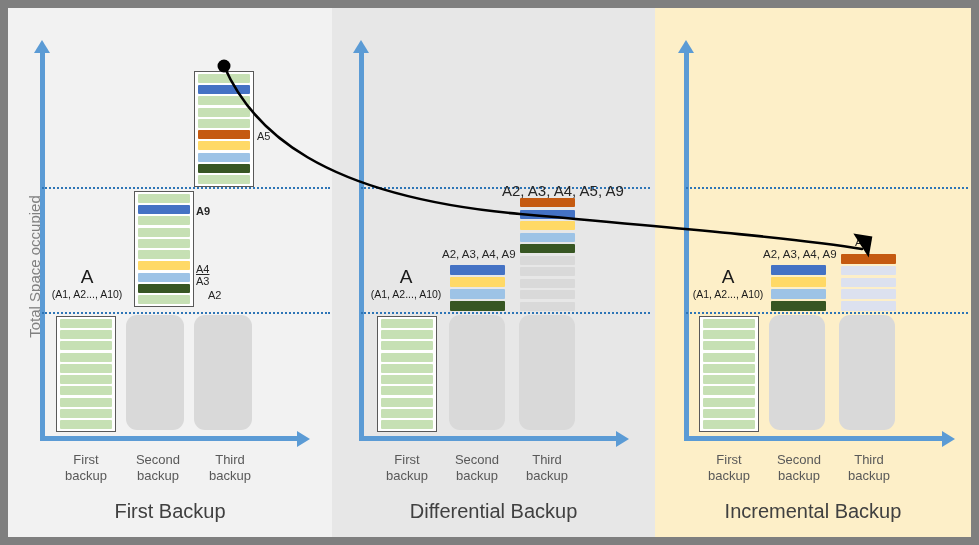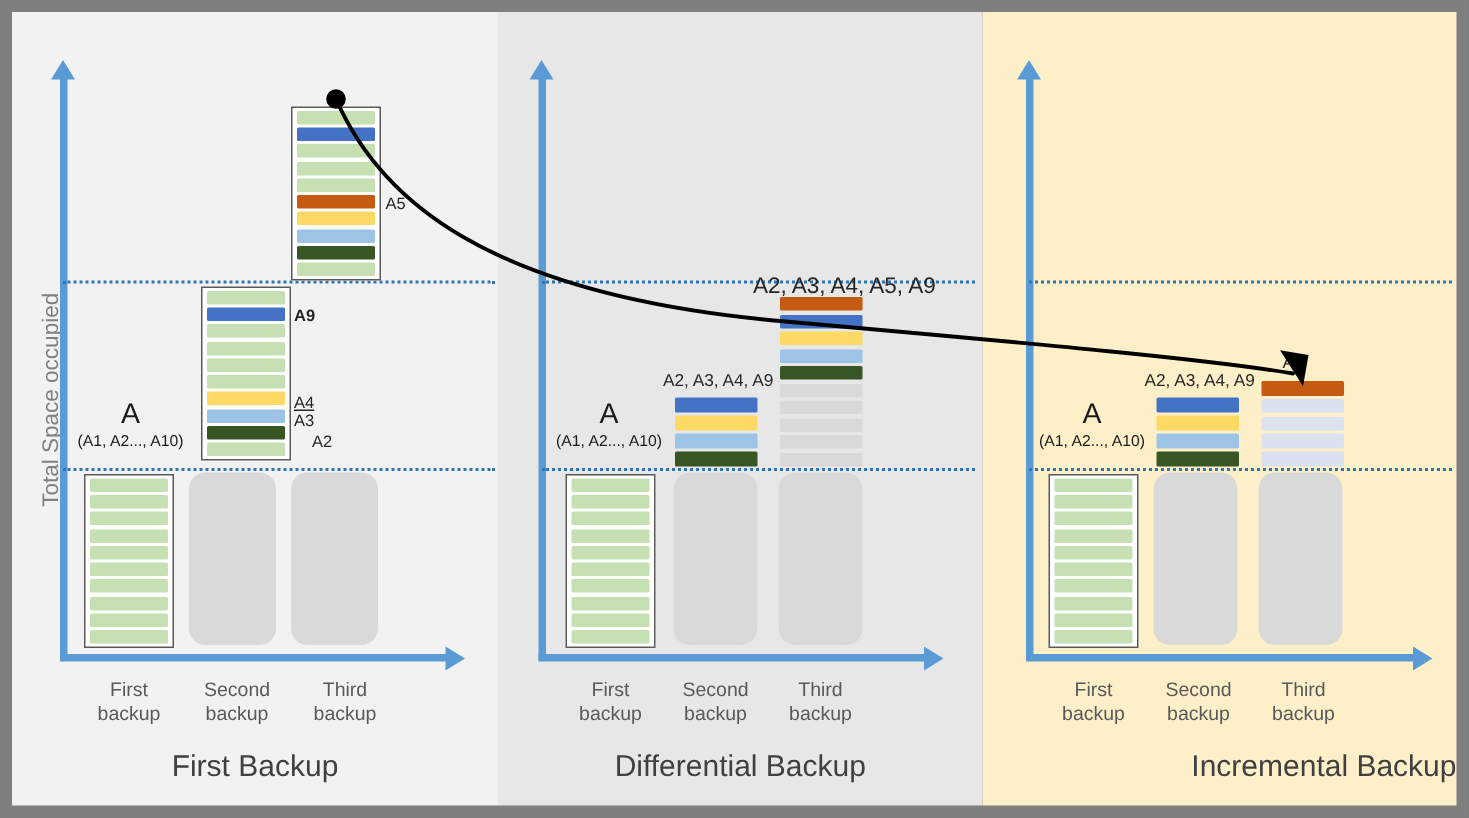--- a/index.html
+++ b/index.html
@@ -316,21 +316,21 @@
       </div>
     <div class="stack-label" style="left:200px; top:228px; font-size:11.5px;">A5</div>
 
     <div class="tick-label" style="left:37px;  top:444px; width:74px;">First
 backup</div>
     <div class="tick-label" style="left:107px; top:444px; width:74px;">Second
 backup</div>
     <div class="tick-label" style="left:177px; top:444px; width:74px;">Third
 backup</div>
 
-    <div class="panel-title" style="left:0; top:492px; width:316px;text-align:right;">Incremental Backup</div>
+    <div class="panel-title" style="left:0; top:492px; width:316px;">Incremental Backup</div>
   </div>
 
   <svg id="arrow-layer" viewBox="0 0 979 545">
     <path d="M 224,66 C 252,130 320,196 520,214 C 700,230 810,240 862,249" fill="none" stroke="#000000" stroke-width="2.6" stroke-linecap="round"></path>
     <circle cx="224" cy="66" r="6.5" fill="#000000"></circle>
     <path d="M 871,255 L 849,237 L 868,234 Z" fill="#000000" transform="rotate(18 862 249)"></path>
   </svg>
 
 </div>
 

